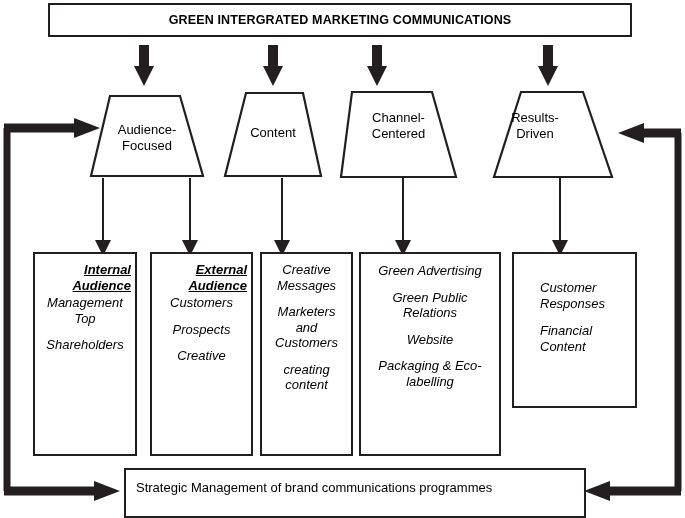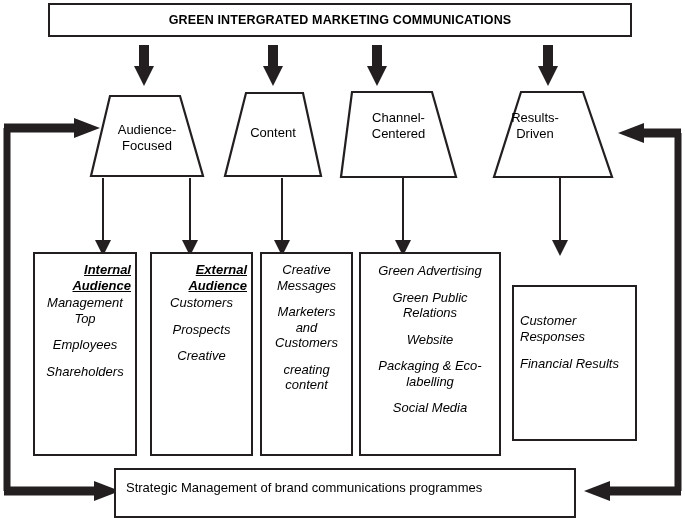--- a/index.html
+++ b/index.html
@@ -79,30 +79,30 @@
   .detail-box .entry:last-child { margin-bottom: 0; }
   .detail-box .heading {
     font-size: 13px;
     line-height: 15.5px;
     text-align: right;
     font-weight: bold;
     font-style: italic;
     text-decoration: underline;
     margin-bottom: 2px;
   }
-  .detail-box.left-aligned { padding: 26px 0 4px 6px; margin-top: 33px; }
+  .detail-box.left-aligned { padding: 26px 0 4px 26px; }
   .detail-box.left-aligned .entry {
     text-align: left;
     margin-bottom: 12px;
   }
 
   
   .footer-box {
     position: absolute;
-    left: 114px;
+    left: 124px;
     top: 468px;
     width: 462px;
     height: 50px;
     border: 2px solid #231f20;
     box-sizing: border-box;
     background: #ffffff;
     z-index: 5;
     padding: 8px 0 0 10px;
   }
   .footer-text {
@@ -205,23 +205,20 @@
   <div class="detail-box" style="left:33px; top:252px; width:104px; height:204px;">
     <div class="heading">
       <div>Internal</div>
       <div>Audience</div>
     </div>
     <div class="entry">
       <div>Management</div>
       <div>Top</div>
     </div>
     <div class="entry">
-      <div>Employees</div>
-    </div>
-    <div class="entry">
       <div>Shareholders</div>
     </div>
   </div>
 
   <div class="detail-box" style="left:150px; top:252px; width:103px; height:204px;">
     <div class="heading">
       <div>External</div>
       <div>Audience</div>
     </div>
     <div class="entry">
@@ -259,32 +256,29 @@
       <div>Green Public</div>
       <div>Relations</div>
     </div>
     <div class="entry">
       <div>Website</div>
     </div>
     <div class="entry">
       <div>Packaging &amp; Eco-</div>
       <div>labelling</div>
     </div>
-    <div class="entry">
-      <div>Social Media</div>
-    </div>
   </div>
 
   <div class="detail-box left-aligned" style="left:512px; top:252px; width:125px; height:156px;">
     <div class="entry">
       <div>Customer</div>
       <div>Responses</div>
     </div>
     <div class="entry">
-      <div>Financial Results</div>
+      <div>Financial Content</div>
     </div>
   </div>
 
   <div class="footer-box">
     <span class="footer-text">Strategic Management of brand communications programmes</span>
   </div>
 
 </div>
 
 </body></html>

